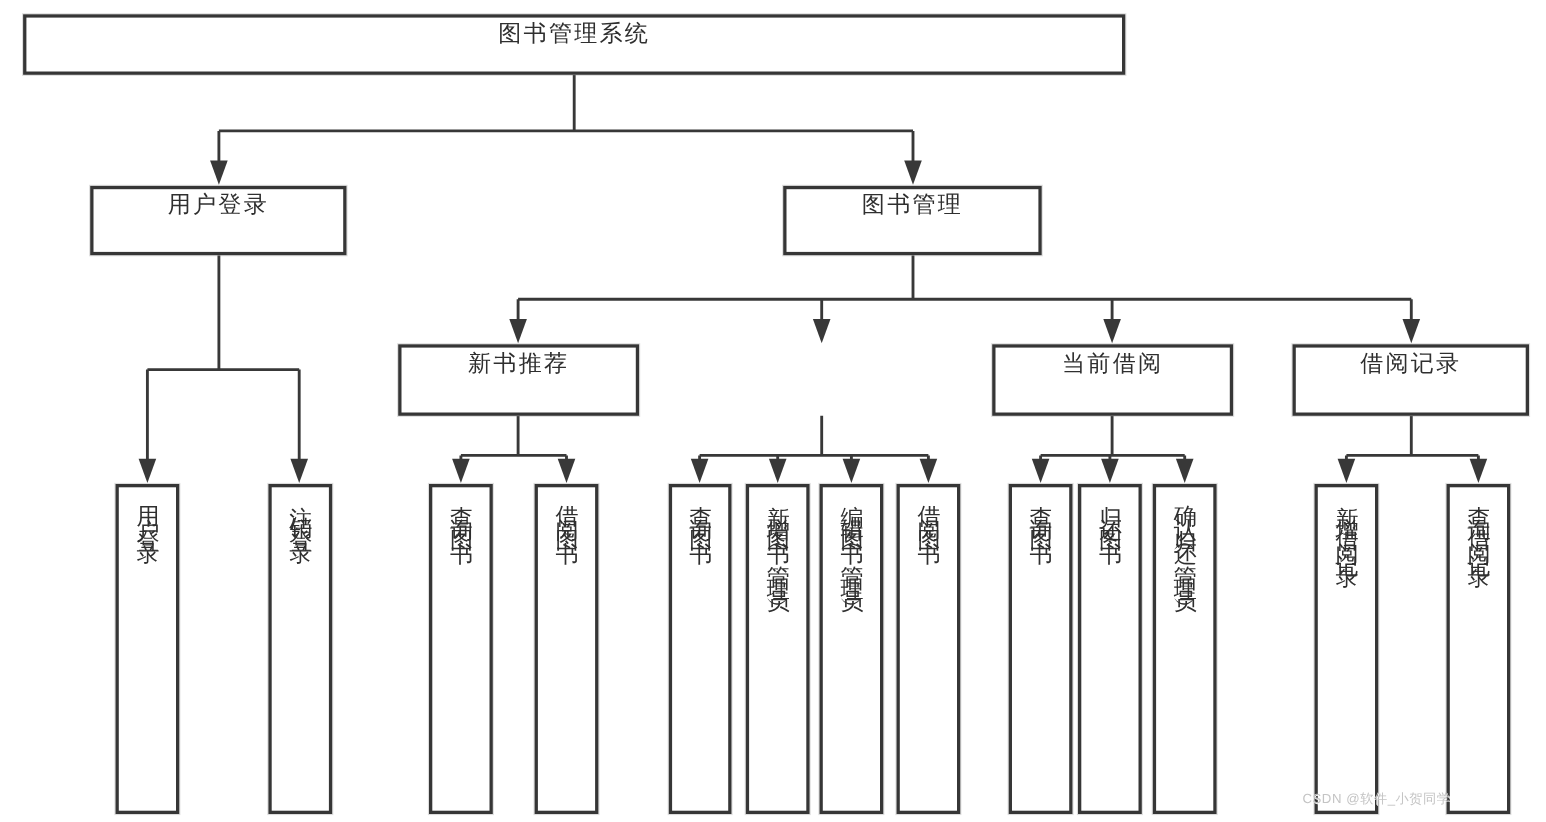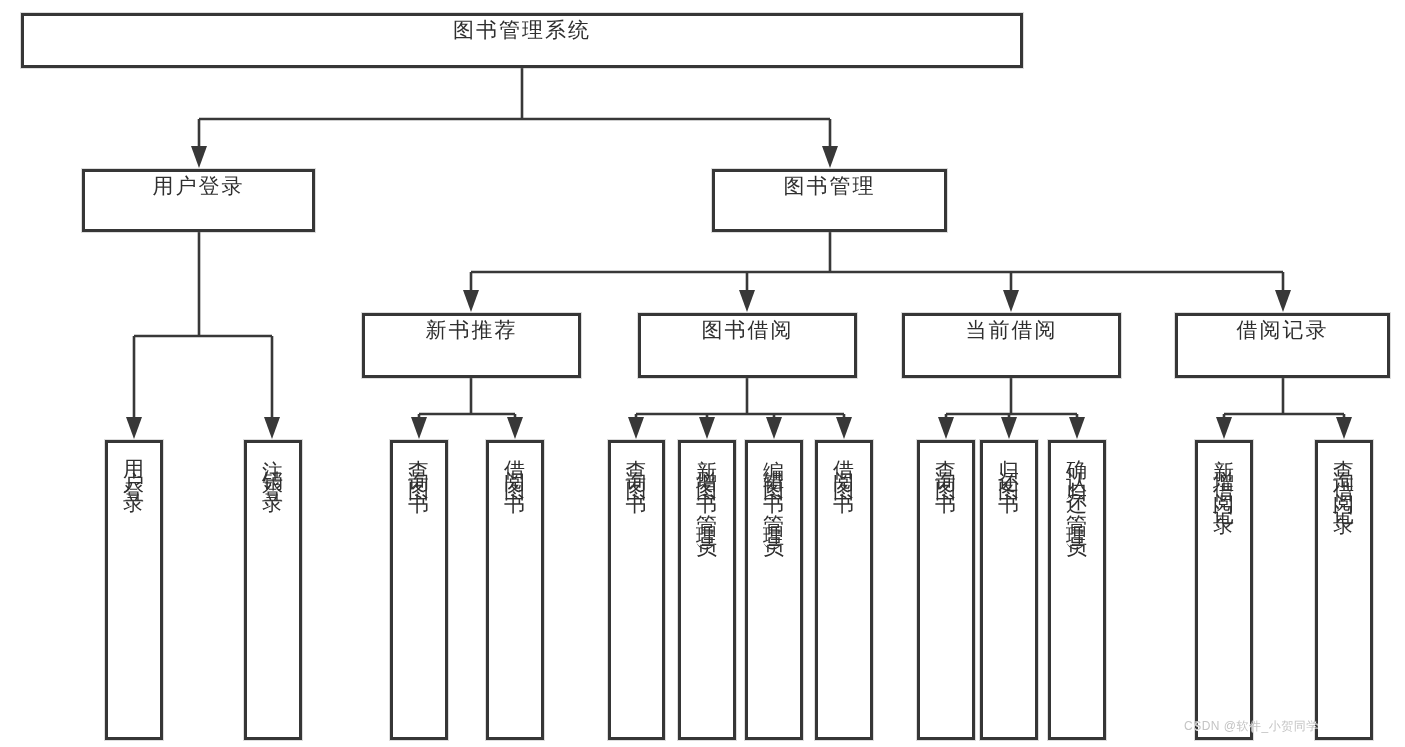--- a/index.html
+++ b/index.html
@@ -96,23 +96,20 @@
   <div class="node" style="left:82px;top:169px;width:233px;height:63px;">
     <span class="hlabel">用户登录</span>
   </div>
   <div class="node" style="left:712px;top:169px;width:235px;height:63px;">
     <span class="hlabel">图书管理</span>
   </div>
 
   <div class="node" style="left:362px;top:313px;width:219px;height:65px;">
     <span class="hlabel">新书推荐</span>
   </div>
-  <div class="node" style="left:638px;top:313px;width:219px;height:65px;">
-    <span class="hlabel">图书借阅</span>
-  </div>
   <div class="node" style="left:902px;top:313px;width:219px;height:65px;">
     <span class="hlabel">当前借阅</span>
   </div>
   <div class="node" style="left:1175px;top:313px;width:215px;height:65px;">
     <span class="hlabel">借阅记录</span>
   </div>
 
   <div class="node leaf" style="left:105px;top:440px;width:58px;height:300px;">
     <span class="vlabel">用户登录</span>
   </div>

